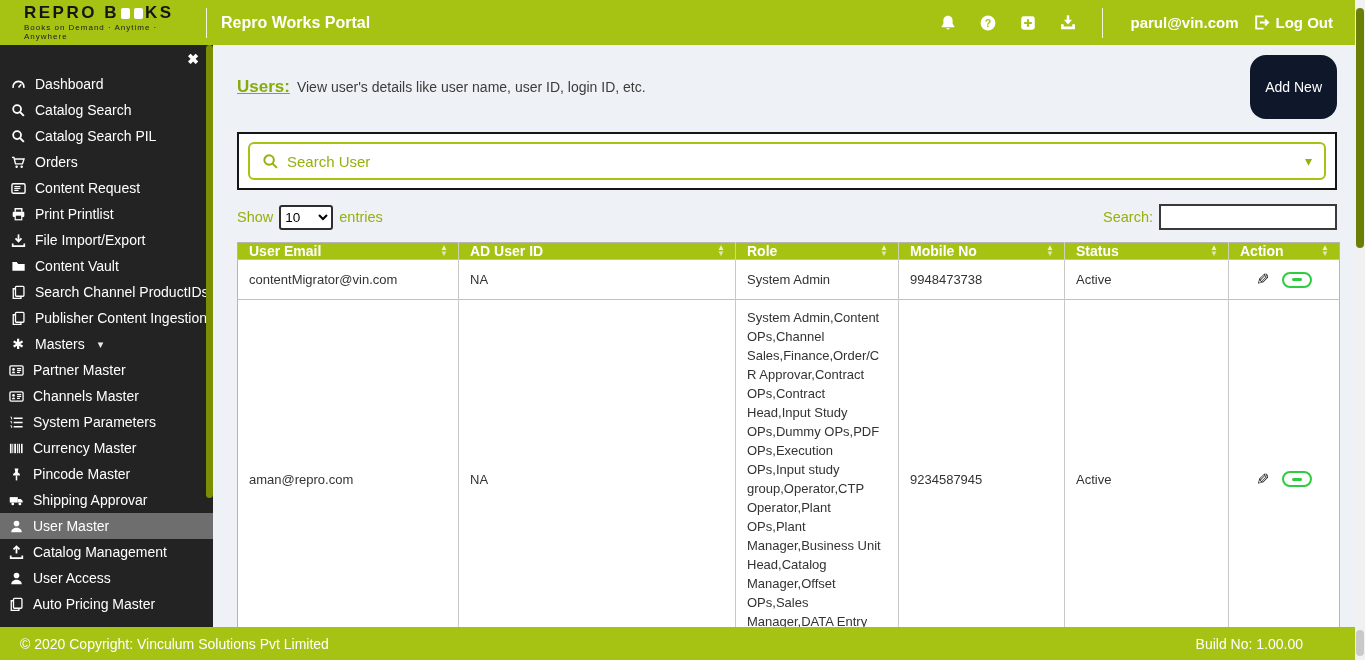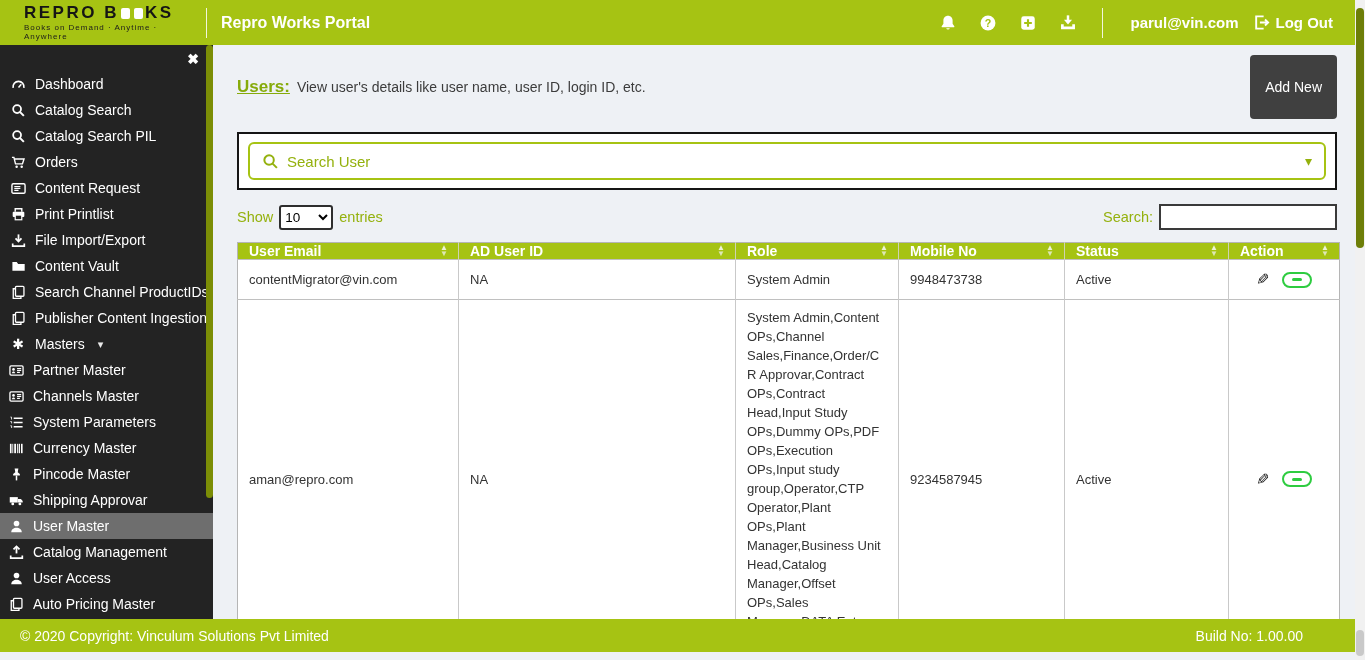--- a/index.html
+++ b/index.html
@@ -34,40 +34,40 @@
              color: #fff; font-size: 14px; cursor: pointer; white-space: nowrap; }
   .sb-item.sub { padding-left: 8px; }
   .sb-item.selected { background: #6e6e6e; }
   .sb-ico { width: 16px; display: inline-flex; justify-content: center; flex: 0 0 16px; }
   .sb-caret { font-size: 11px; color: #e9e9e9; margin-left: 4px; }
   .masters-glyph { font-size: 14px; color: #fff; }
   .sidebar-scroll-thumb { position: absolute; top: 45px; left: 206px; width: 7px; height: 453px;
              background: #7c8e06; border-radius: 4px; z-index: 18; }
 
   
-  .footer { position: absolute; bottom: 8px; left: 0; width: 1355px; height: 33px; background: #a6c313;
+  .footer { position: absolute; bottom: 0; left: 0; width: 1355px; height: 33px; background: #a6c313;
             color: #fff; font-size: 14px; display: flex; align-items: center;
             justify-content: space-between; padding: 0 52px 0 20px; z-index: 25; }
 
   
   .page-scrollbar { position: absolute; top: 0; right: 0; width: 10px; height: 660px;
                     background: #f1f1f1; z-index: 40; }
   .page-scroll-thumb { position: absolute; top: 8px; left: 1px; width: 8px; height: 240px;
                        background: #6d7e08; border-radius: 4px; }
   .page-scroll-thumb2 { position: absolute; bottom: 4px; left: 1px; width: 8px; height: 26px;
                         background: #c9c9c9; border-radius: 4px; }
 
   
   .main { position: absolute; left: 213px; top: 45px; right: 10px; bottom: 33px;
           overflow: hidden; padding: 10px 18px 0 24px; background: #eef1f5; }
   .heading-row { display: flex; align-items: center; }
   .page-title { color: #86ab0a; font-size: 17px; font-weight: bold; text-decoration: underline; }
   .page-subtitle { color: #3c3c3c; font-size: 14px; margin-left: 7px; }
-  .add-new-btn { margin-left: auto; background: #404040; color: #fff; font-size: 14px;
-                 border: none; border-radius: 4px; padding: 24px 15px; cursor: pointer;
+  .add-new-btn { margin-left: auto; background: #0f172a; color: #fff; font-size: 14px;
+                 border: none; border-radius: 16px; padding: 24px 15px; cursor: pointer;
                  font-family: "Liberation Sans", sans-serif; }
 
   .search-outer { margin-top: 13px; border: 2px solid #151515; background: #fff; padding: 8px 9px; }
   .search-inner { border: 2px solid #a6c313; border-radius: 6px; height: 38px; display: flex;
                   align-items: center; padding: 12px 12px; }
   .search-inner input { border: none; outline: none; flex: 1; font-size: 15px; margin-left: 8px;
                         color: #94b10d; background: transparent;
                         font-family: "Liberation Sans", sans-serif; }
   .search-inner input::placeholder { color: #94b10d; opacity: 1; }
   .search-caret { color: #94b10d; font-size: 14px; cursor: pointer; }

